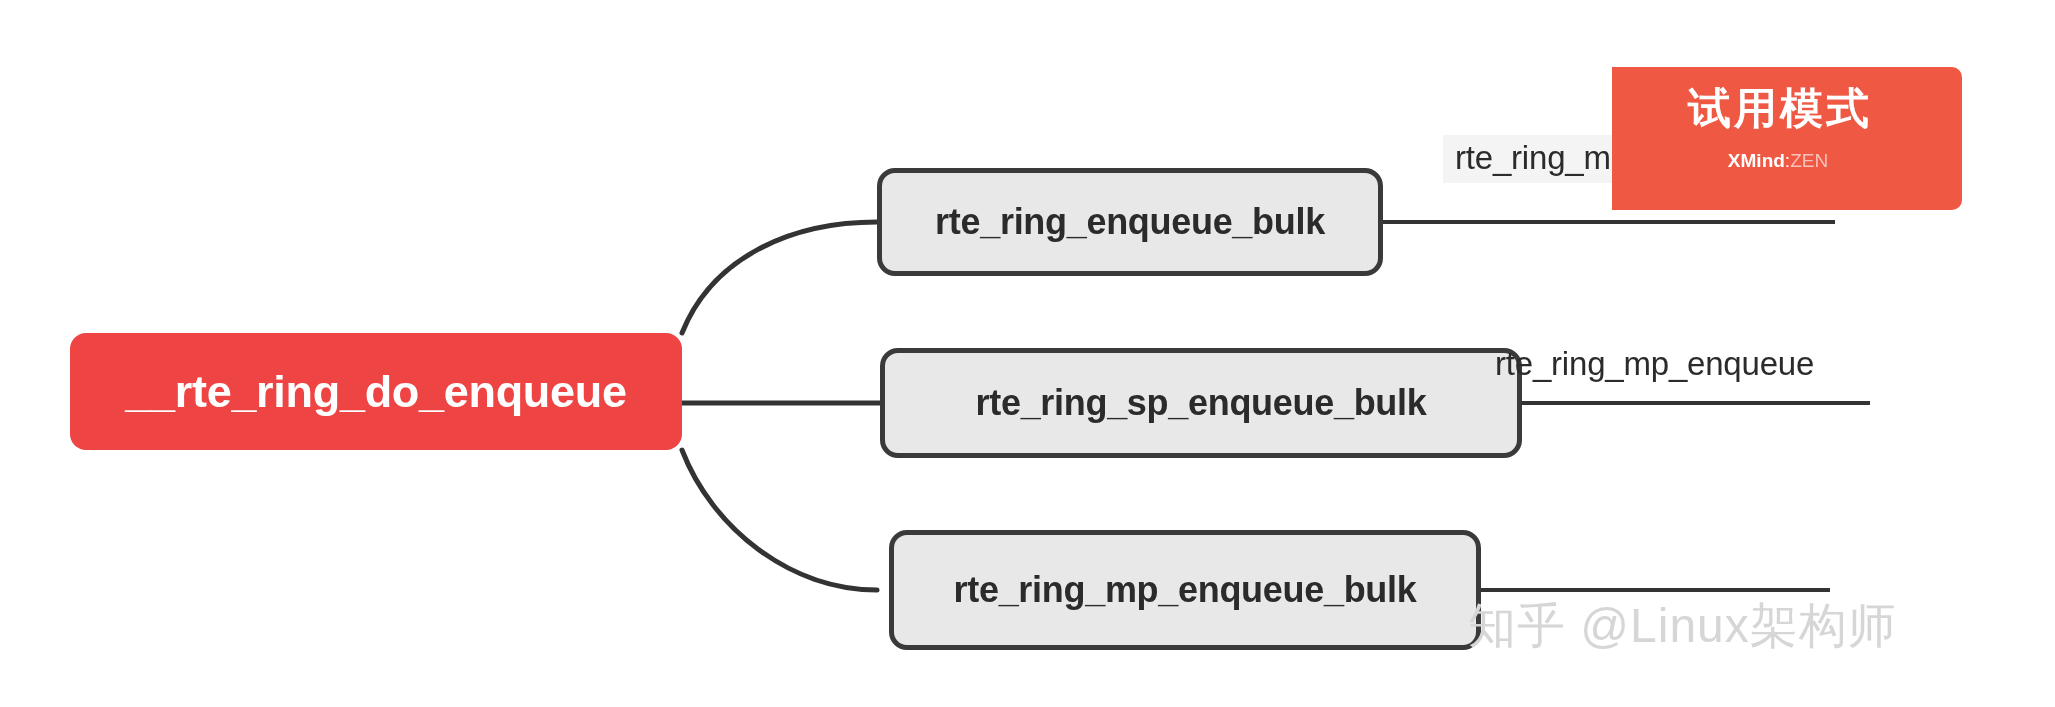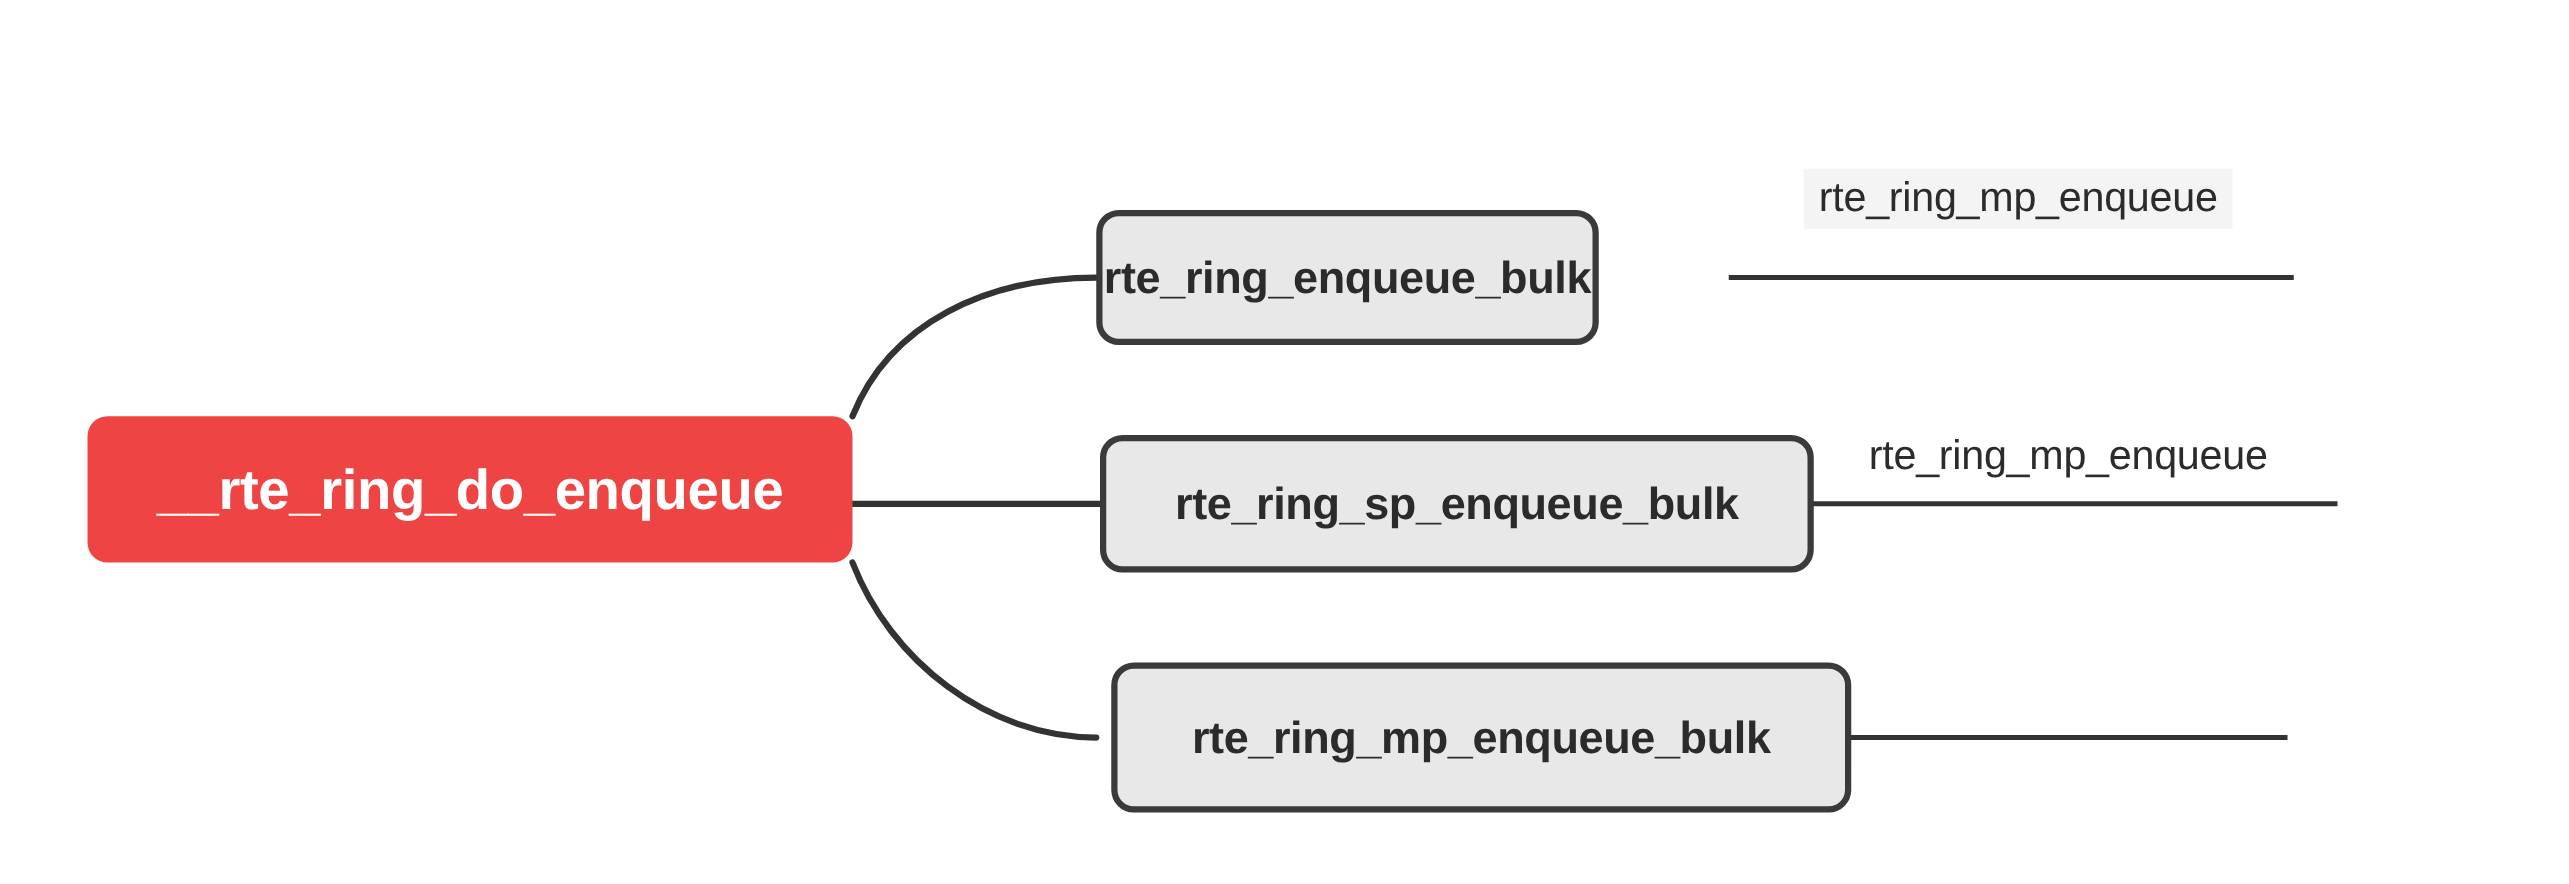--- a/index.html
+++ b/index.html
@@ -52,22 +52,22 @@
 
   .child-node {
     background: #e8e8e8;
     border: 5px solid #3a3a3a;
     border-radius: 18px;
     color: #2b2b2b;
     font-size: 36px;
     font-weight: 700;
   }
 
-  .child-1 { left: 877px;  top: 168px; width: 402px; height: 108px; }
-  .child-2 { left: 880px;  top: 348px; width: 571px; height: 110px; }
+  .child-1 { left: 877px;  top: 168px; width: 506px; height: 108px; }
+  .child-2 { left: 880px;  top: 348px; width: 642px; height: 110px; }
   .child-3 { left: 877px;  top: 530px; width: 592px; height: 120px; margin-left: 12px; }
 
   
   .leaf {
     position: absolute;
     white-space: nowrap;
     font-size: 33px;
     font-weight: 400;
     color: #2b2b2b;
     letter-spacing: -0.2px;
@@ -171,15 +171,21 @@
 
   <div class="node child-node child-2">rte_ring_sp_enqueue_bulk</div>
 
   <div class="node child-node child-3">rte_ring_mp_enqueue_bulk</div>
 
   <div class="leaf leaf-1">rte_ring_mp_enqueue</div>
 
   <div class="leaf leaf-2">rte_ring_mp_enqueue</div>
 
 
+  <div class="trial-banner">
+    <div class="banner-wedge"></div>
+    <div class="banner-title">试用模式</div>
+    <div class="banner-sub"><b>XMind</b><span>:</span><span class="zen">ZEN</span></div>
+  </div>
 
+  <div class="watermark">知乎 @Linux架构师</div>
 
 </div>
 
 </body></html>

